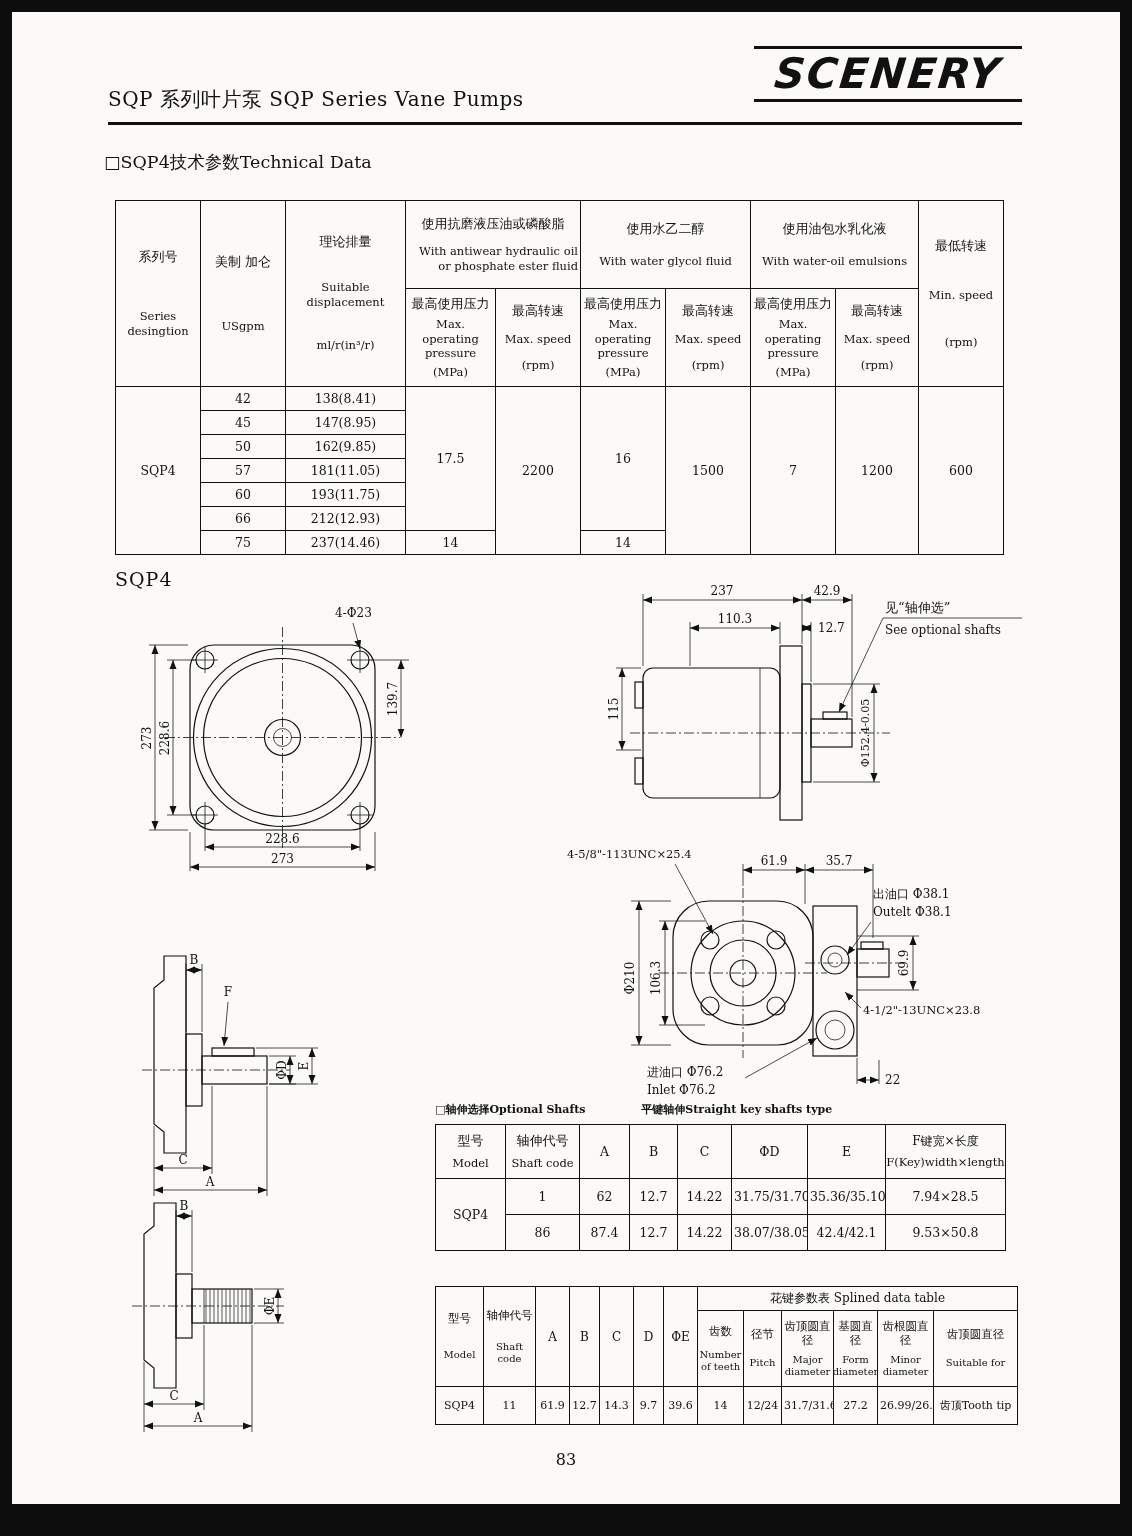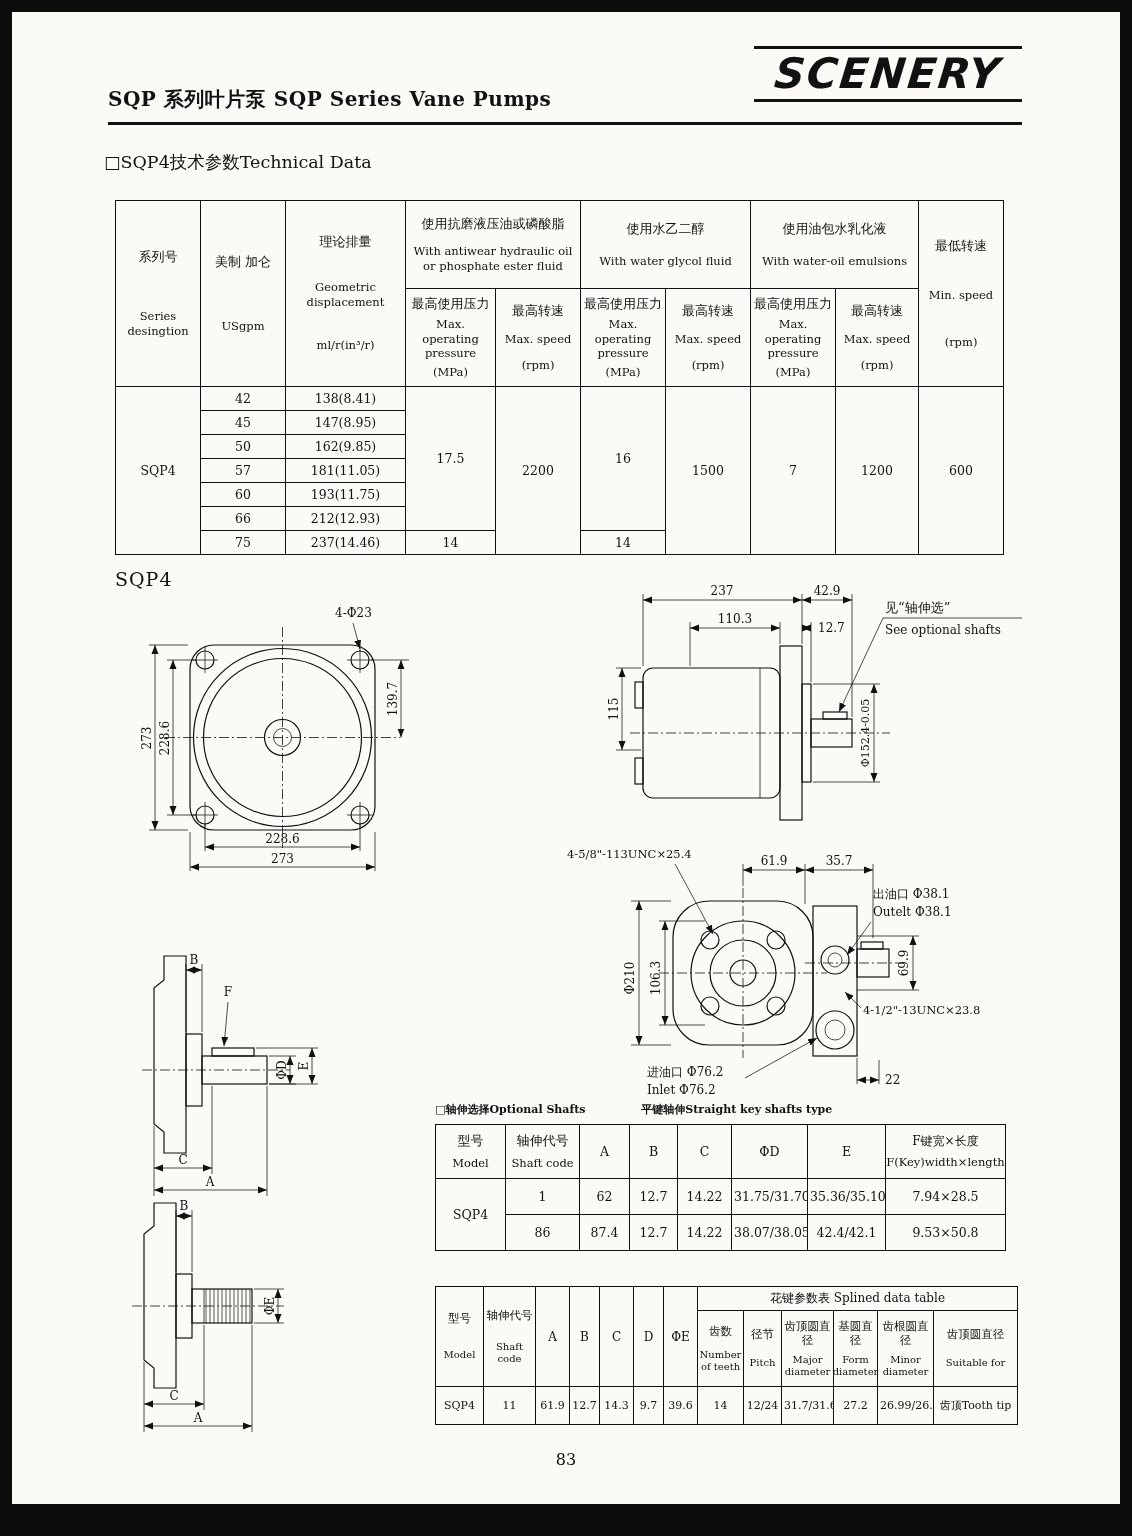--- a/index.html
+++ b/index.html
@@ -7,40 +7,40 @@
     width:1132px;height:1536px;position:relative;background:#0d0d0d;
     font-family:"DejaVu Serif", serif;color:#111;overflow:hidden;
   }
   .page{
     position:absolute;left:12px;top:12px;width:1108px;height:1492px;
     background:#fbfaf6;overflow:hidden;
   }
   .abs{position:absolute;}
 
   
-  .header-title{left:96px;top:74px;font-size:20px;font-weight:bold;letter-spacing:.5px;white-space:nowrap;}
+  .header-title{left:96px;top:74px;font-size:20px;font-weight:normal;letter-spacing:.5px;white-space:nowrap;}
   .rule{left:96px;top:110px;width:914px;height:3px;background:#111;}
   .logo{left:742px;top:34px;width:268px;}
   .logo-bar{height:3px;background:#111;}
   .logo-text{
     font-family:"DejaVu Sans", sans-serif;font-weight:bold;font-style:italic;
     font-size:42px;line-height:50px;letter-spacing:2px;text-align:center;
     transform:skewX(-6deg);white-space:nowrap;
   }
   .section-title{left:92px;top:138px;font-size:17.5px;white-space:nowrap;}
   .model-heading{left:103px;top:556px;font-size:19px;letter-spacing:1px;}
   .pagenum{left:0;top:1438px;width:100%;text-align:center;font-size:16px;}
 
   
   table{border-collapse:collapse;table-layout:fixed;position:absolute;}
   td{border:1px solid #111;text-align:center;vertical-align:middle;padding:0 2px;overflow:hidden;}
   .zh{display:block;font-size:13px;line-height:1.3;}
   .en{display:block;font-size:11.5px;line-height:1.25;}
   .vstack{display:flex;flex-direction:column;justify-content:space-evenly;align-items:center;}
-  .h176{height:176px;} .h80{height:80px;} .h92{height:92px;}
+  .h176{height:176px;} .h80{height:80px;text-align:right;} .h92{height:92px;}
   .h48{height:48px;} .h70{height:70px;} .h94{height:94px;}
 
   .tech{left:103px;top:188px;width:888px;font-size:12.5px;}
   .tech tr.h1{height:88px;} .tech tr.h2{height:98px;}
   .tech tr.data{height:24px;}
 
   .titleline{font-size:11px;font-weight:bold;white-space:nowrap;}
   .titleline .part2{margin-left:52px;}
 
   .shaft-t{left:423px;top:1112px;width:570px;font-size:12.5px;}
@@ -117,21 +117,21 @@
         </td>
         <td rowspan="2">
           <div class="vstack h176">
             <span class="zh">美制 加仑</span>
             <span class="en">USgpm</span>
           </div>
         </td>
         <td rowspan="2">
           <div class="vstack h176">
             <span class="zh">理论排量</span>
-            <span class="en">Geometric displacement</span>
+            <span class="en">Suitable displacement</span>
             <span class="en">ml/r(in³/r)</span>
           </div>
         </td>
         <td colspan="2">
           <div class="vstack h80">
             <span class="zh">使用抗磨液压油或磷酸脂</span>
             <span class="en">With antiwear hydraulic oil or phosphate ester fluid</span>
           </div>
         </td>
         <td colspan="2">

